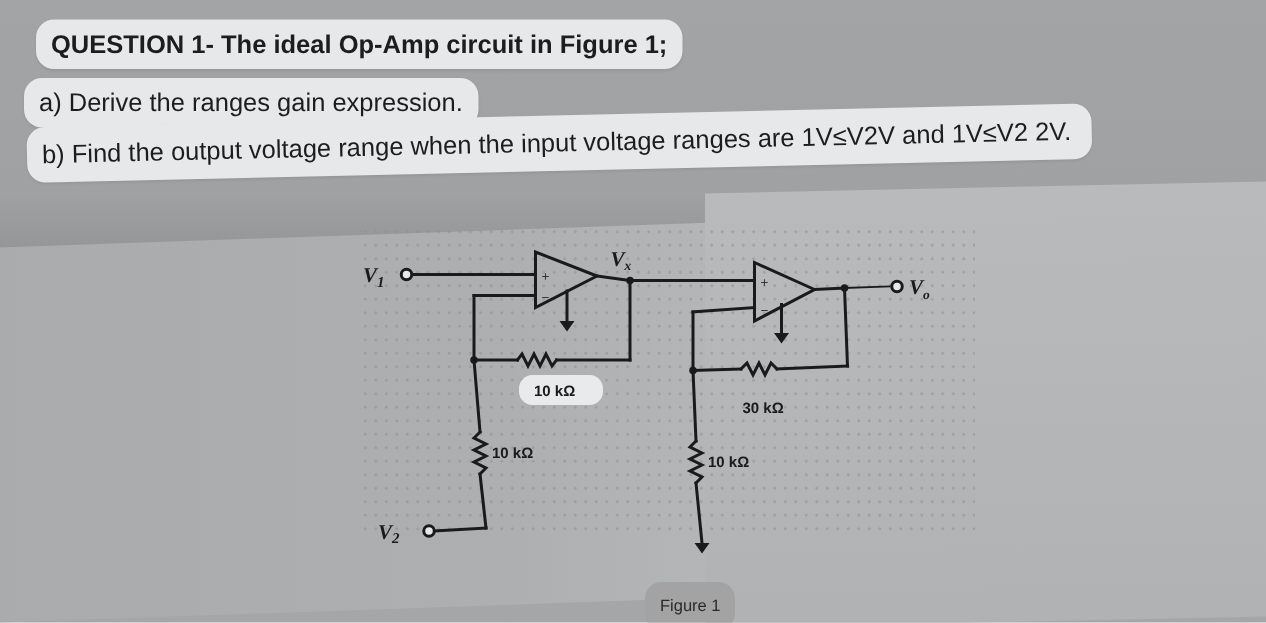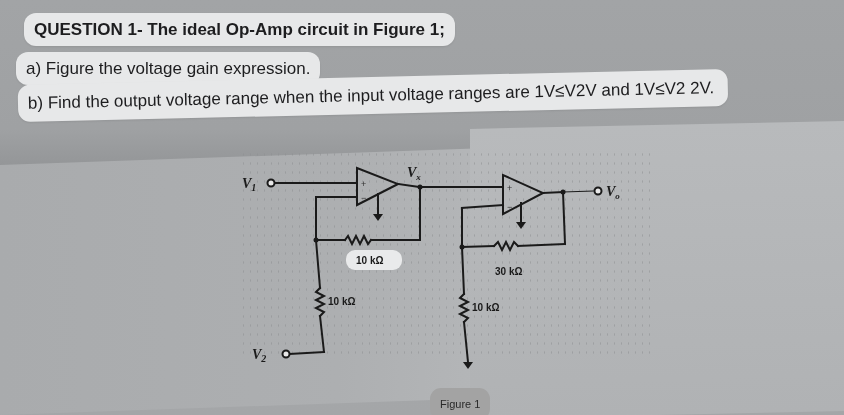--- a/index.html
+++ b/index.html
@@ -51,21 +51,21 @@
   </style>
 </head>
 <body>
 
 <div class="paper-top"></div>
 <div class="paper-main"></div>
 <div class="paper-right"></div>
 <div class="speckle"></div>
 
 <div class="bubble" id="q-title">QUESTION 1- The ideal Op-Amp circuit in Figure 1;</div>
-<div class="bubble" id="q-a">a) Figure the voltage gain expression.</div>
+<div class="bubble" id="q-a">a) Derive the ranges gain expression.</div>
 <div class="bubble" id="q-b">b) Find the output voltage range when the input voltage ranges are 1V≤V2V and 1V≤V2 2V.</div>
 
 <svg class="circuit" width="844" height="415" viewBox="0 0 844 415">
   <g stroke="#1a1a1a" stroke-width="2" fill="none" stroke-linecap="square">
 
     <circle cx="271" cy="183" r="3.5" fill="#e8e8e8"></circle>
     <line x1="275" y1="183" x2="357" y2="183"></line>
 
     <polygon points="357,168 357,205 398,184"></polygon>
 

